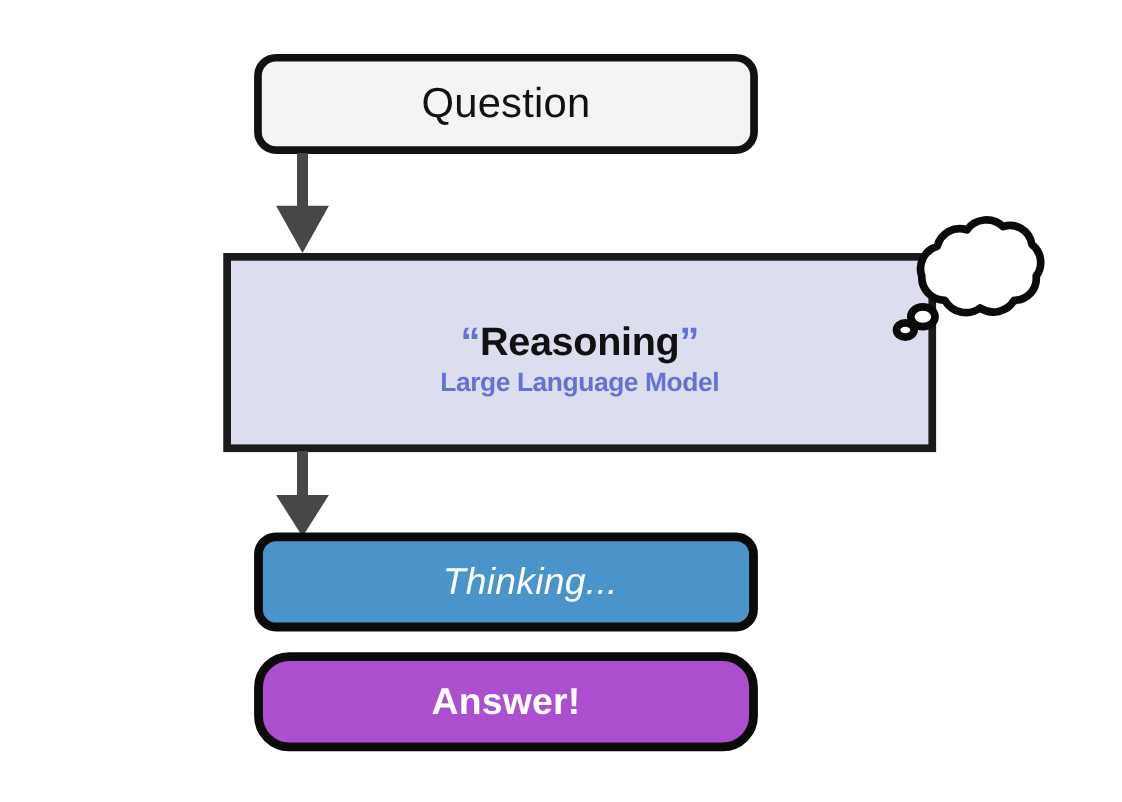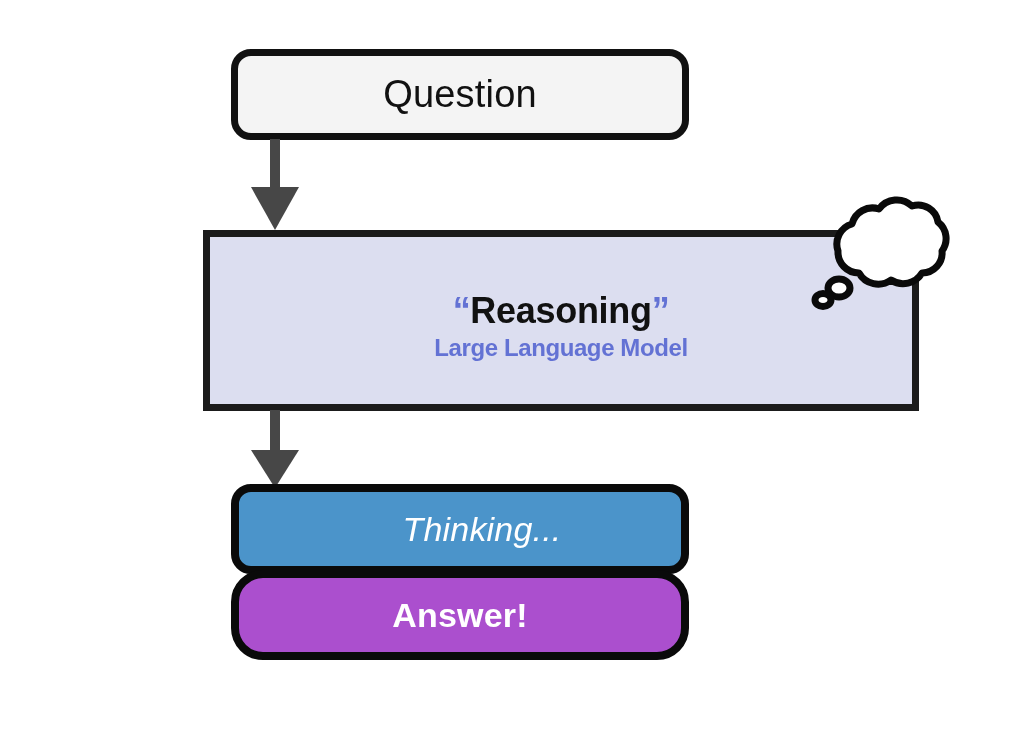--- a/index.html
+++ b/index.html
@@ -49,21 +49,21 @@
     font-size: 38px;
     font-weight: 400;
     color: #111111;
     letter-spacing: 0.2px;
   }
 
   
   #llm-box {
     left: 203px;
     top: 230px;
-    width: 716px;
+    width: 648px;
     height: 181px;
     background: #dcdef0;
     border: 7px solid #1b1b1b;
     border-radius: 0;
     flex-direction: column;
     justify-content: center;
   }
   #llm-inner {
     display: flex;
     flex-direction: column;
@@ -106,21 +106,21 @@
     font-size: 34px;
     font-style: italic;
     font-weight: 400;
     color: #ffffff;
     letter-spacing: 0.2px;
   }
 
   
   #answer-box {
     left: 231px;
-    top: 570px;
+    top: 593px;
     width: 458px;
     height: 90px;
     background: #ab4fce;
     border: 8px solid #0a0a0a;
     border-radius: 32px;
   }
   #answer-label {
     font-size: 34px;
     font-weight: 700;
     color: #ffffff;

